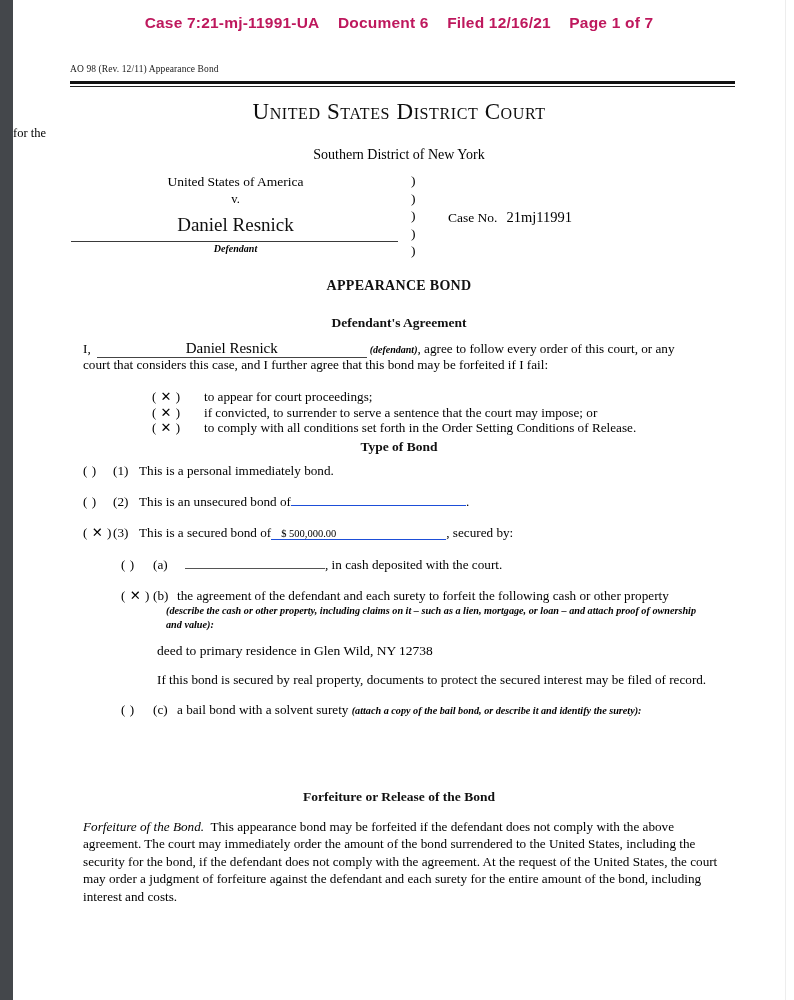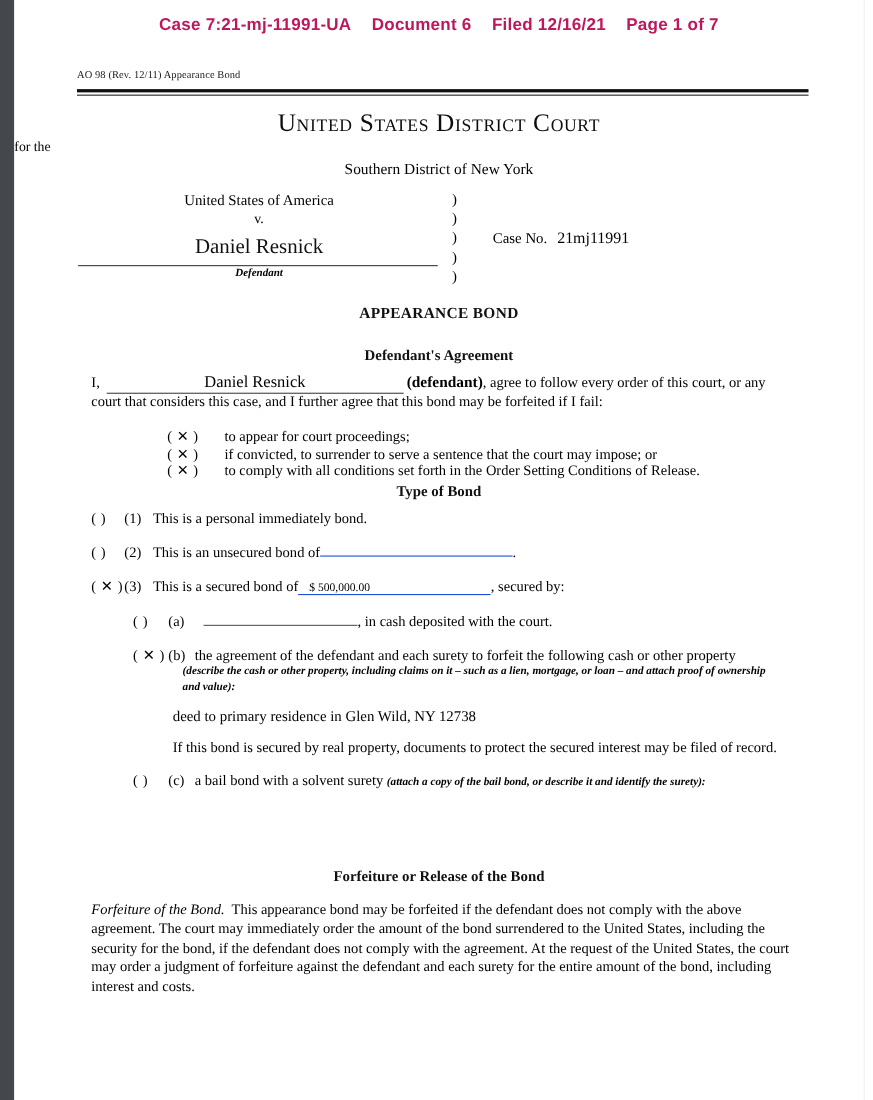--- a/index.html
+++ b/index.html
@@ -177,21 +177,21 @@
   .fill-name {
     display: inline-block;
     width: 270px;
     text-align: center;
     border-bottom: 1px solid #444;
     font-size: 15px;
     margin: 0 3px 0 6px;
     padding-bottom: 0px;
     vertical-align: baseline;
   }
-  .paren-note { font-weight: bold; font-size: 14px; }
+  .paren-note { font-style: italic; font-weight: bold; font-size: 10px; }
   .agree-line2 {
     position: absolute;
     left: 70px; top: 357px;
     width: 660px;
     font-size: 13.2px;
   }
 
   
   .agree-items {
     position: absolute;

